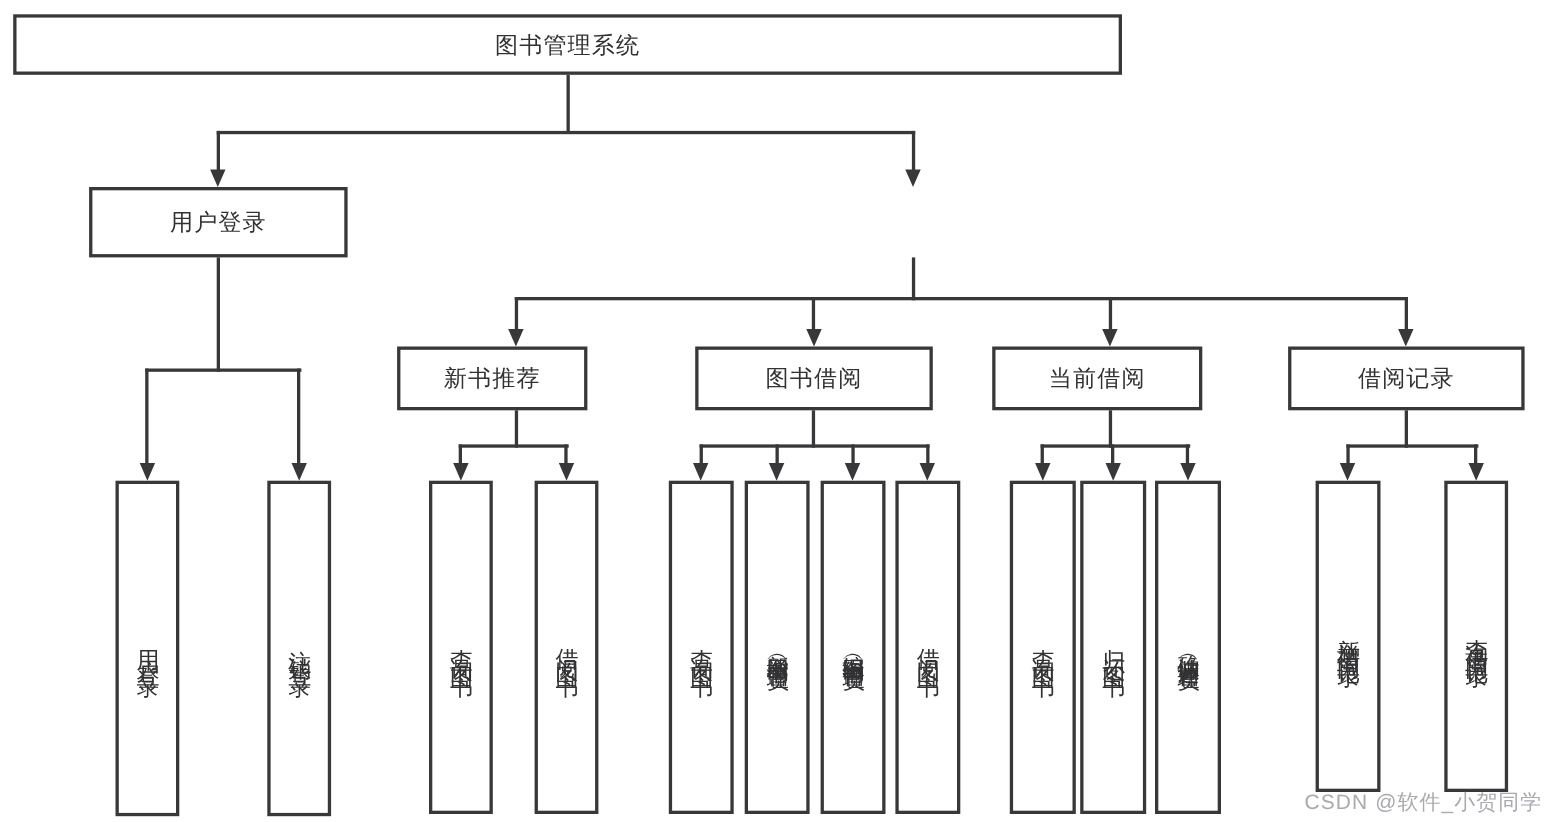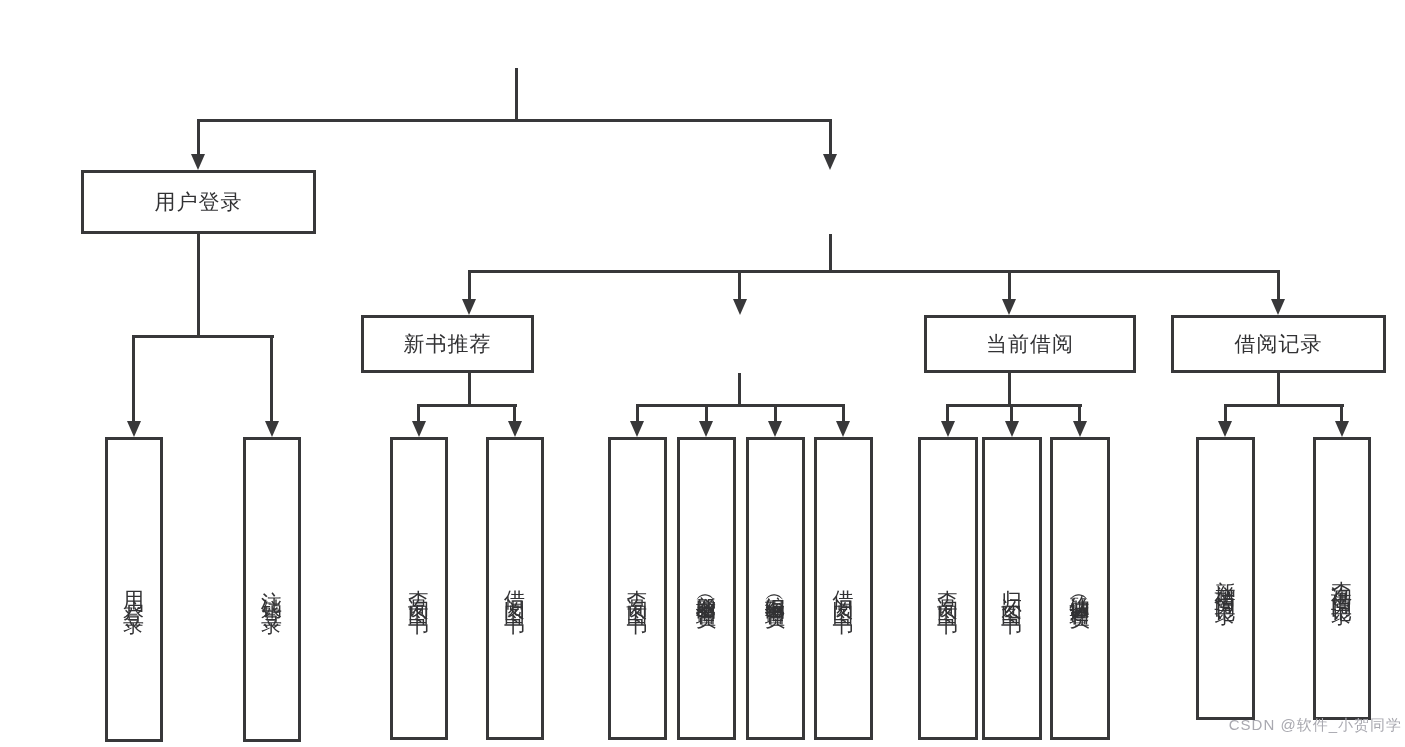--- a/index.html
+++ b/index.html
@@ -20,28 +20,31 @@
   .v-label.med   { letter-spacing:5px; }
   .v-label.tight { letter-spacing:2px; font-size:20px; }
   .line  { position:absolute; background:#38383a; }
   .arrow {
     position:absolute; width:0; height:0;
     border-left:7px solid transparent; border-right:7px solid transparent;
     border-top:16px solid #38383a;
   }
   .watermark {
     position:absolute; top:716px; right:3px; z-index:10;
-    font-size:15px; letter-spacing:1px; color:#a9a9b0; white-space:nowrap;
+    font-size:19px; letter-spacing:1px; color:#a9a9b0; white-space:nowrap;
   }
 </style>
 </head>
 <body>
 
 <div class="canvas">
 
+  <div class="box" style="left:12px;top:13px;width:1008px;height:55px">
+    <span class="h-label">图书管理系统</span>
+  </div>
 
   <div class="line" style="left:515px;top:68px;width:3px;height:53px"></div>
   <div class="line" style="left:197px;top:119px;width:635px;height:3px"></div>
   <div class="line" style="left:197px;top:119px;width:3px;height:37px"></div>
   <div class="arrow" style="left:191px;top:154px"></div>
   <div class="line" style="left:829px;top:119px;width:3px;height:37px"></div>
   <div class="arrow" style="left:823px;top:154px"></div>
 
   <div class="box" style="left:81px;top:170px;width:235px;height:64px">
     <span class="h-label">用户登录</span>
@@ -61,21 +64,24 @@
   <div class="line" style="left:738px;top:270px;width:3px;height:31px"></div>
   <div class="arrow" style="left:733px;top:299px"></div>
   <div class="line" style="left:1008px;top:270px;width:3px;height:31px"></div>
   <div class="arrow" style="left:1002px;top:299px"></div>
   <div class="line" style="left:1277px;top:270px;width:3px;height:31px"></div>
   <div class="arrow" style="left:1271px;top:299px"></div>
 
   <div class="box" style="left:361px;top:315px;width:173px;height:58px">
     <span class="h-label">新书推荐</span>
   </div>
-  <div class="box" style="left:924px;top:315px;width:212px;height:58px">
+  <div class="box" style="left:632px;top:315px;width:216px;height:58px">
+    <span class="h-label">图书借阅</span>
+  </div>
+  <div class="box" style="left:902px;top:315px;width:191px;height:58px">
     <span class="h-label">当前借阅</span>
   </div>
   <div class="box" style="left:1171px;top:315px;width:215px;height:58px">
     <span class="h-label">借阅记录</span>
   </div>
 
   <div class="line" style="left:468px;top:373px;width:3px;height:34px"></div>
   <div class="line" style="left:417px;top:404px;width:100px;height:3px"></div>
   <div class="line" style="left:417px;top:404px;width:3px;height:19px"></div>
   <div class="arrow" style="left:412px;top:421px"></div>

